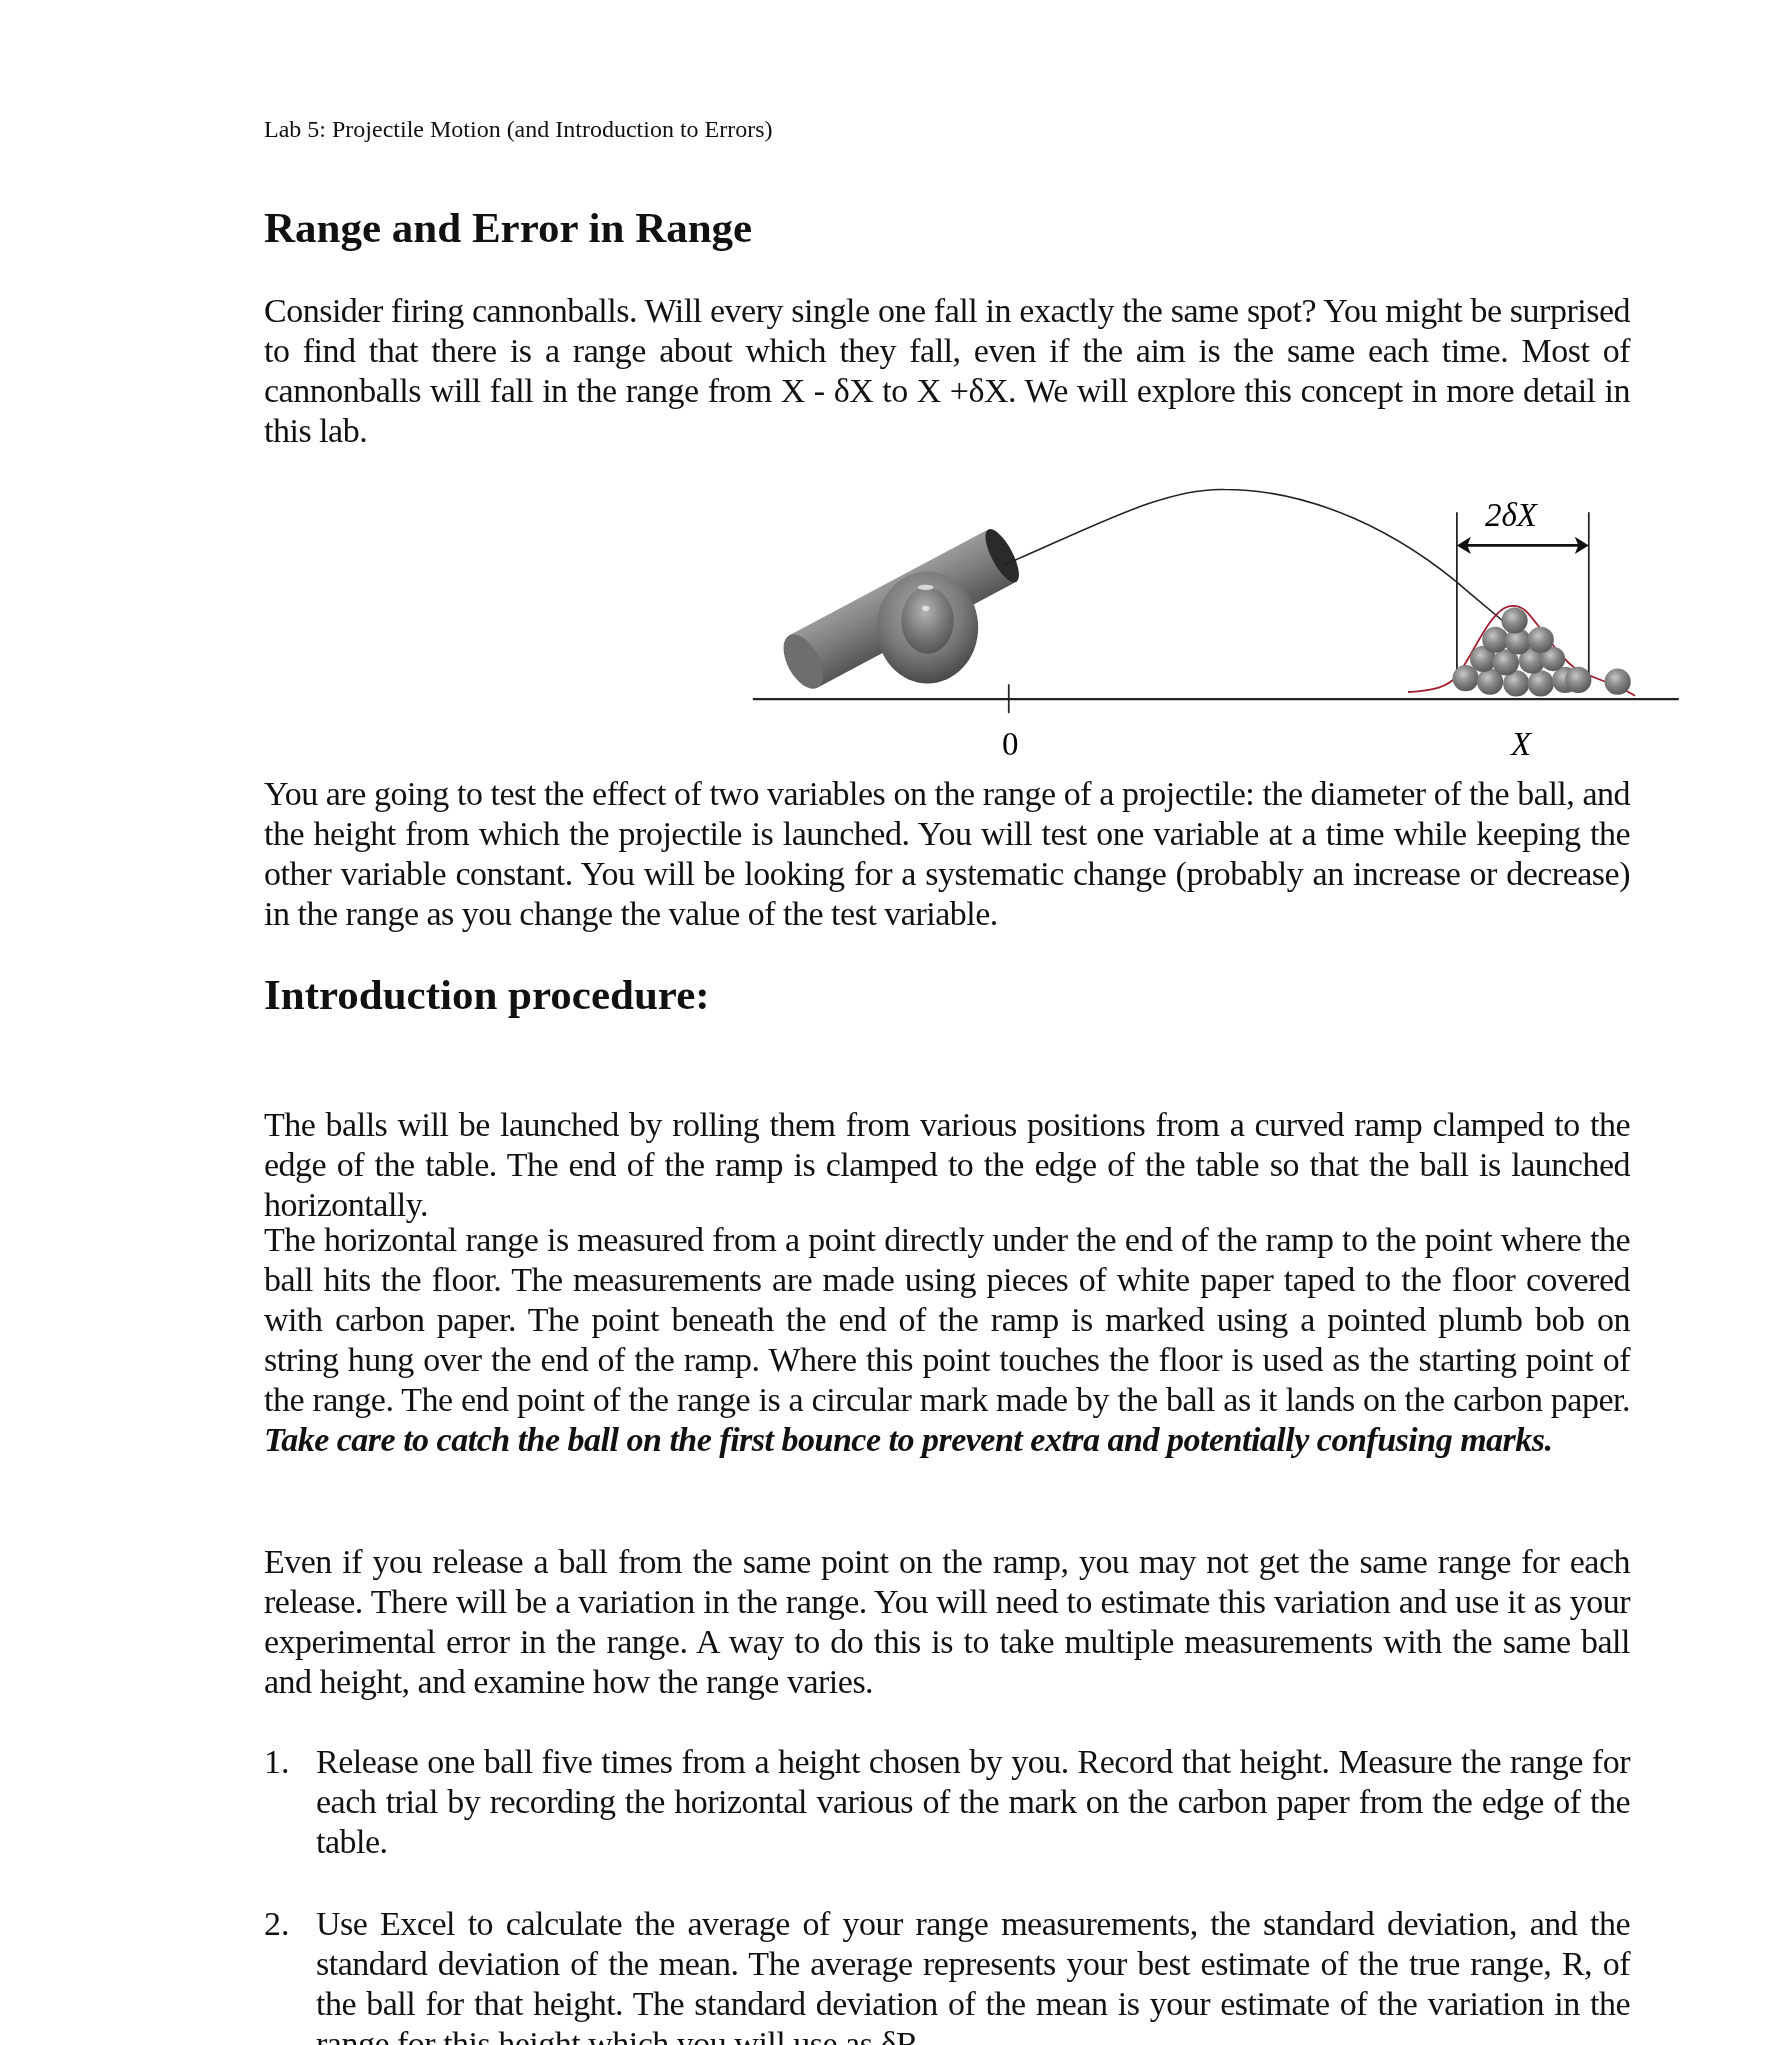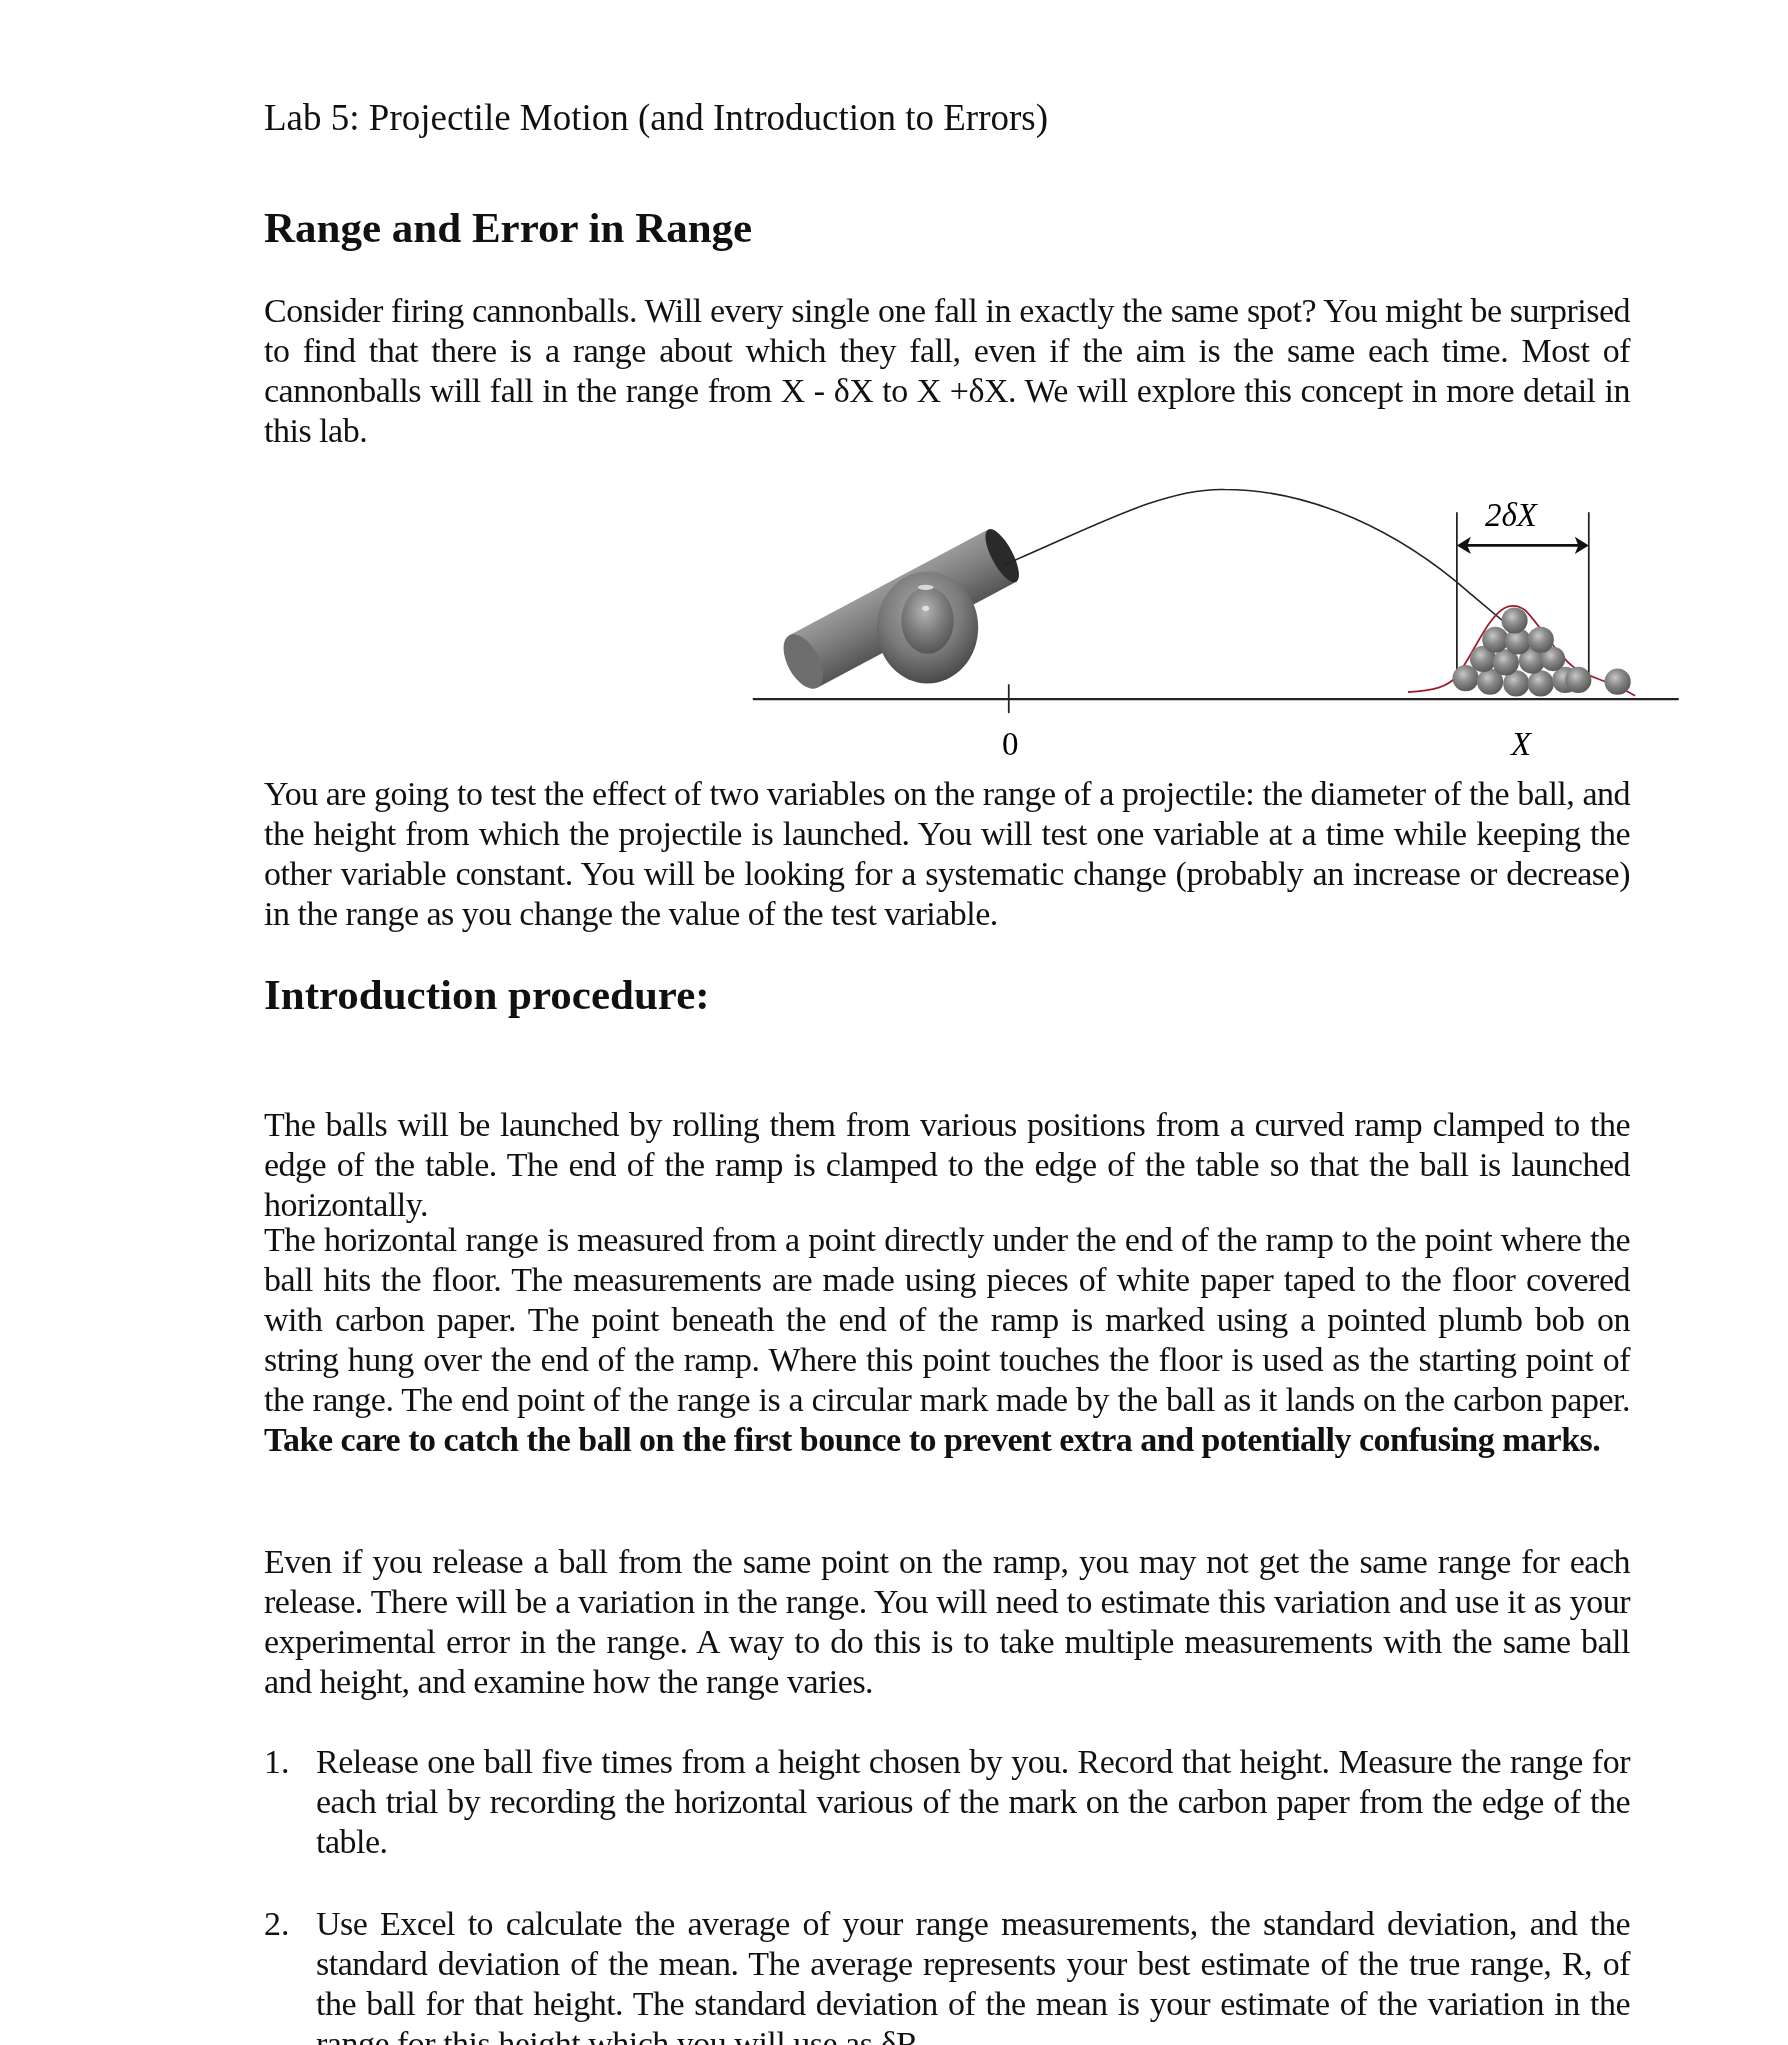--- a/index.html
+++ b/index.html
@@ -16,23 +16,23 @@
       color: #111111;
     }
     .page {
       position: absolute;
       left: 264px;
       top: 0;
       width: 1366px;
     }
     .header-line {
       position: absolute;
-      top: 100px;
-      left: 0;
-      font-size: 37px;
+      top: 112px;
+      left: 0;
+      font-size: 24px;
       line-height: 35px;
       white-space: nowrap;
       text-align: right;
     }
     .section-heading {
       position: absolute;
       left: 0;
       font-size: 43px;
       font-weight: bold;
       line-height: 40px;
@@ -44,20 +44,21 @@
       width: 1366px;
       font-size: 34px;
       line-height: 40px;
       text-align: justify;
       text-align-last: left;
       letter-spacing: -0.5px;
       word-spacing: 0px;
     }
     .para .emph {
       font-weight: bold;
+      font-style: italic;
     }
     .list-item {
       position: absolute;
       left: 0;
       width: 1366px;
     }
     .list-num {
       position: absolute;
       left: 0;
       top: 0;

